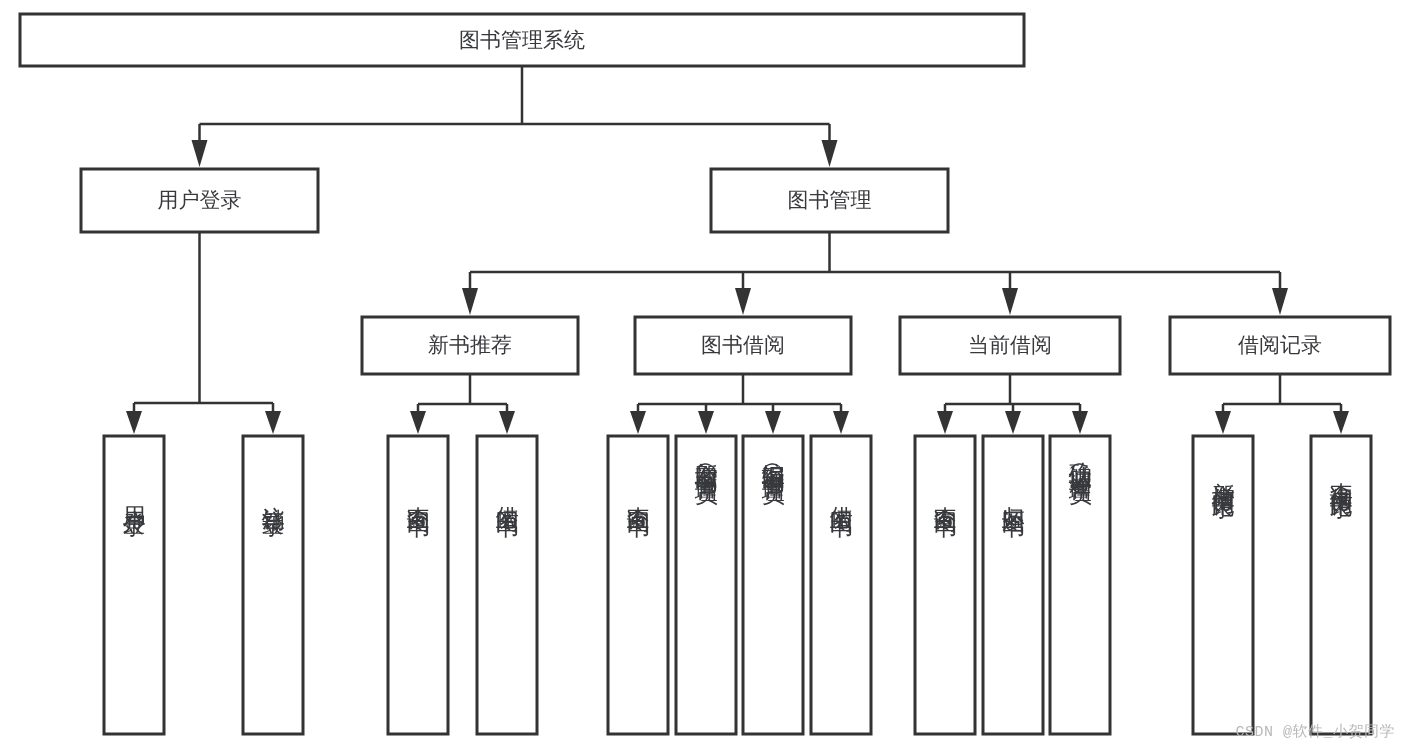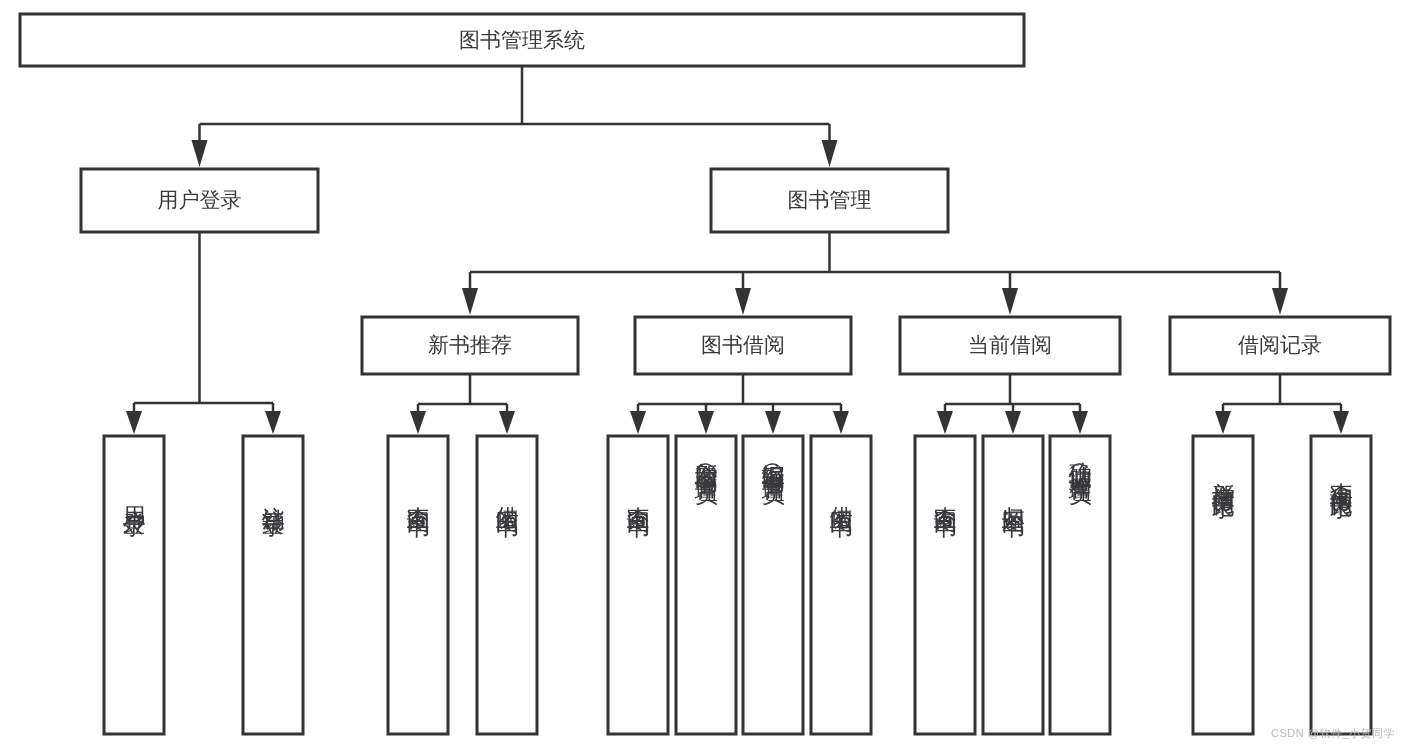--- a/index.html
+++ b/index.html
@@ -63,22 +63,22 @@
     line-height: 1.02;
     letter-spacing: 3px;
     color: #38393c;
     white-space: nowrap;
     text-align: left;
   }
   .watermark {
     position: absolute;
     right: 10px;
     bottom: 6px;
-    font-family: Liberation Sans, sans-serif;
-    font-size: 11px;
+    font-family: Liberation Mono, monospace;
+    font-size: 15px;
     color: #b9b9b9;
     letter-spacing: 0.5px;
     white-space: nowrap;
   }
 </style>
 </head>
 <body>
 
 <div id="diagram-root">
 

